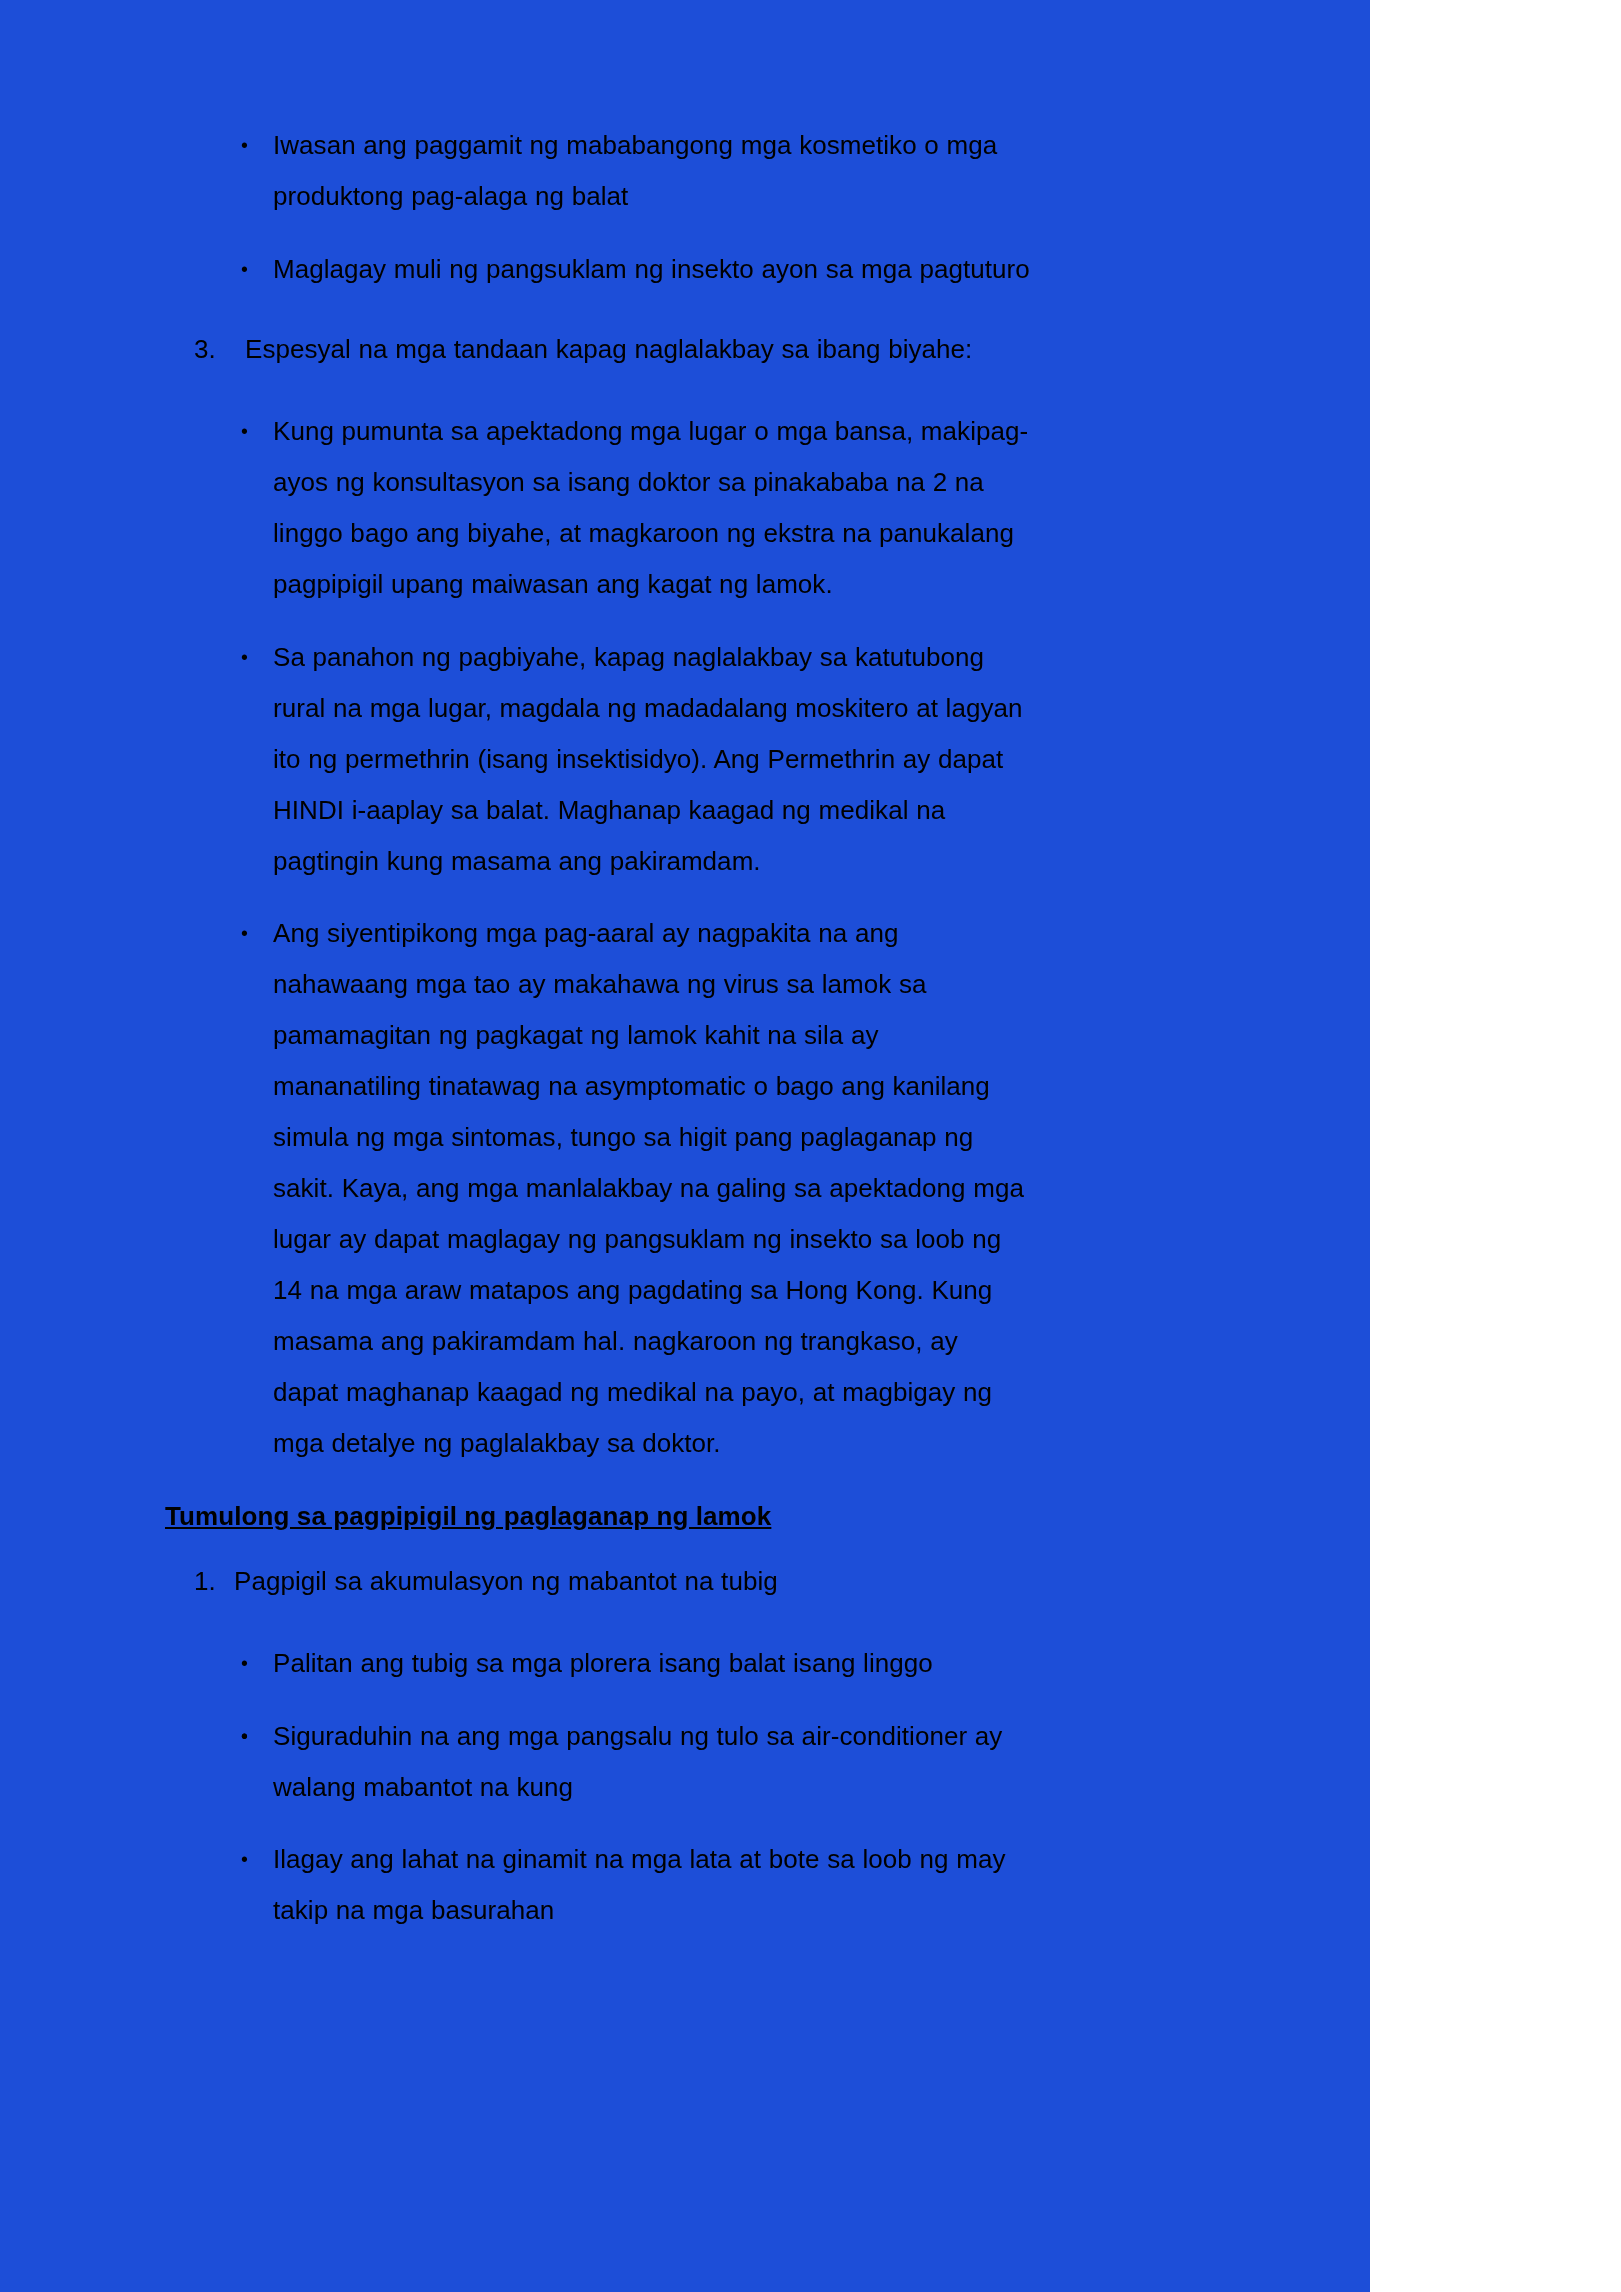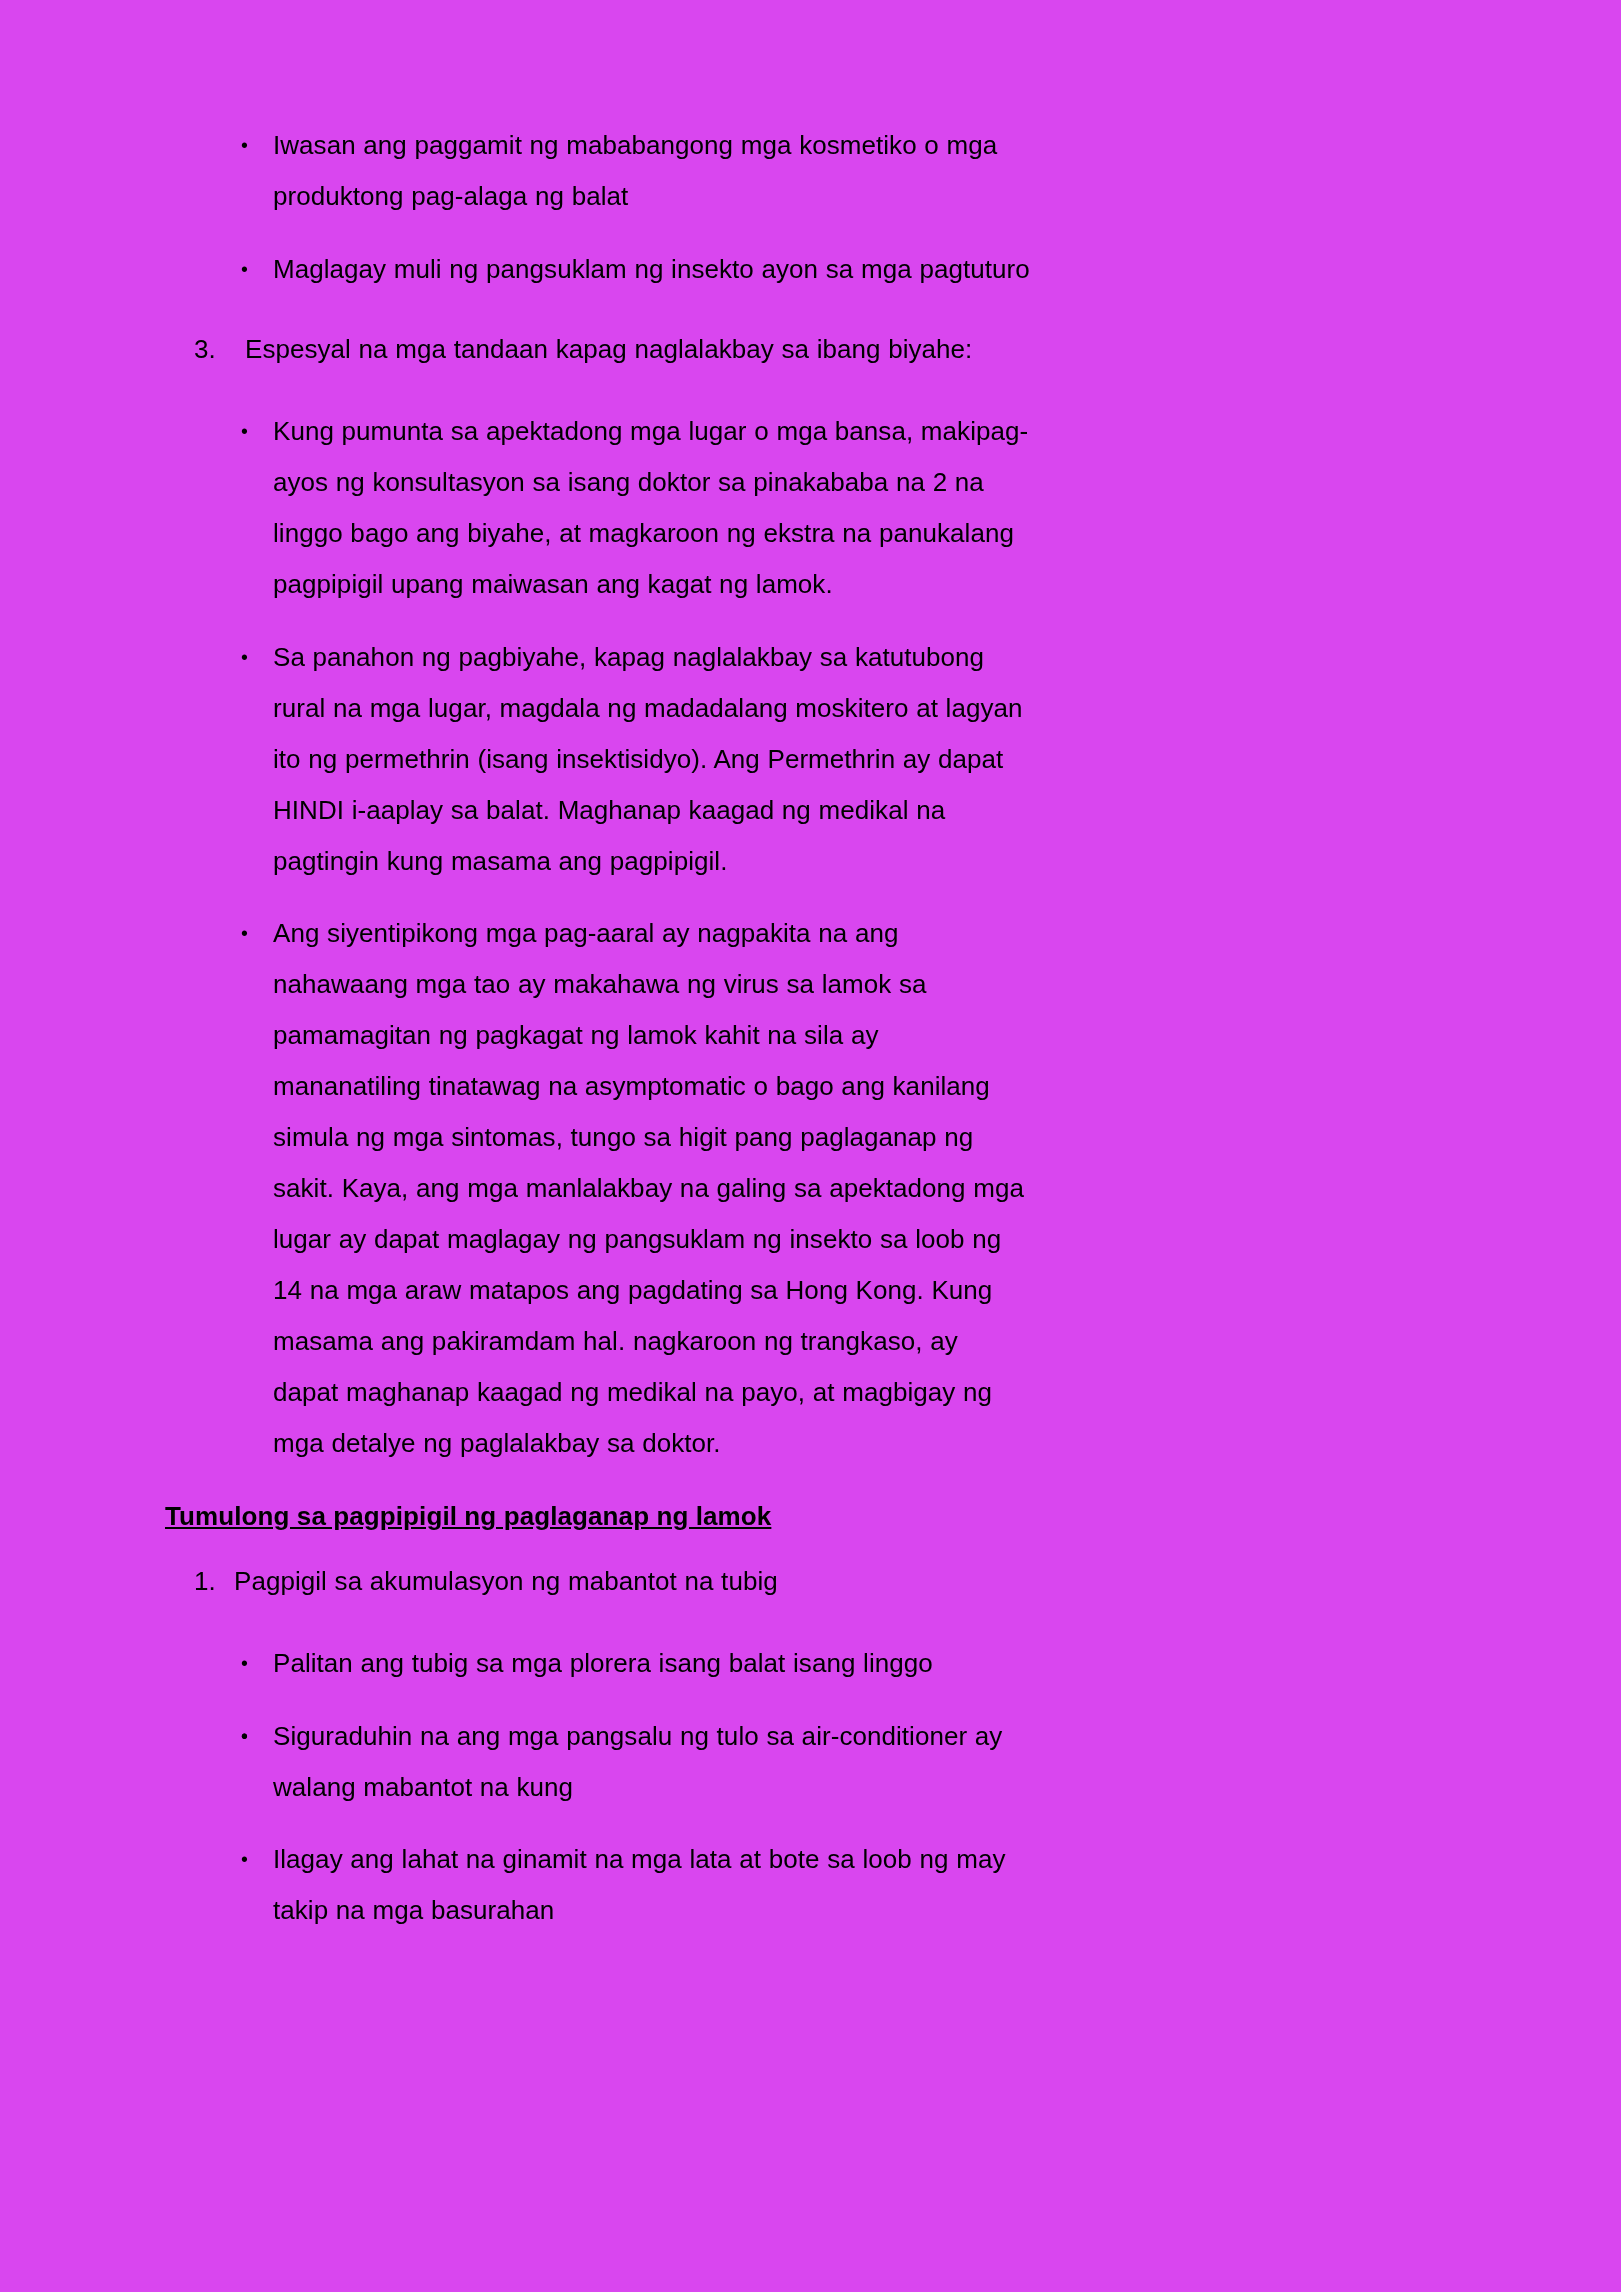--- a/index.html
+++ b/index.html
@@ -7,23 +7,23 @@
     padding: 0;
     background: #ffffff;
   }
   body {
     font-family: "Liberation Sans", sans-serif;
     color: #000000;
     -webkit-font-smoothing: antialiased;
   }
   .page {
     position: relative;
-    width: 1621px;
+    width: 1370px;
     height: 2293px;
-    background: #d946ef;
+    background: #1d4ed8;
     overflow: hidden;
     box-sizing: border-box;
     padding: 0;
   }
   .content {
     position: absolute;
     left: 165px;
     top: 120px;
     width: 990px;
   }
@@ -121,21 +121,21 @@
 
     <div class="gap-sm"></div>
 
     <div class="bullet-item txt">
       <span class="marker"></span>
       <span>Kung pumunta sa apektadong mga lugar o mga bansa, makipag-ayos ng konsultasyon sa isang doktor sa pinakababa na 2 na linggo bago ang biyahe, at magkaroon ng ekstra na panukalang pagpipigil upang maiwasan ang kagat ng lamok.</span>
     </div>
 
     <div class="bullet-item txt">
       <span class="marker"></span>
-      <span>Sa panahon ng pagbiyahe, kapag naglalakbay sa katutubong rural na mga lugar, magdala ng madadalang moskitero at lagyan ito ng permethrin (isang insektisidyo). Ang Permethrin ay dapat HINDI i-aaplay sa balat. Maghanap kaagad ng medikal na pagtingin kung masama ang pagpipigil.</span>
+      <span>Sa panahon ng pagbiyahe, kapag naglalakbay sa katutubong rural na mga lugar, magdala ng madadalang moskitero at lagyan ito ng permethrin (isang insektisidyo). Ang Permethrin ay dapat HINDI i-aaplay sa balat. Maghanap kaagad ng medikal na pagtingin kung masama ang pakiramdam.</span>
     </div>
 
     <div class="bullet-item txt">
       <span class="marker"></span>
       <span>Ang siyentipikong mga pag-aaral ay nagpakita na ang nahawaang mga tao ay makahawa ng virus sa lamok sa pamamagitan ng pagkagat ng lamok kahit na sila ay mananatiling tinatawag na asymptomatic o bago ang kanilang simula ng mga sintomas, tungo sa higit pang paglaganap ng sakit. Kaya, ang mga manlalakbay na galing sa apektadong mga lugar ay dapat maglagay ng pangsuklam ng insekto sa loob ng 14 na mga araw matapos ang pagdating sa Hong Kong. Kung masama ang pakiramdam hal. nagkaroon ng trangkaso, ay dapat maghanap kaagad ng medikal na payo, at magbigay ng mga detalye ng paglalakbay sa doktor.</span>
     </div>
 
     <div class="section-heading">Tumulong sa pagpipigil ng paglaganap ng lamok</div>
 
     <div class="num-item tight txt">

